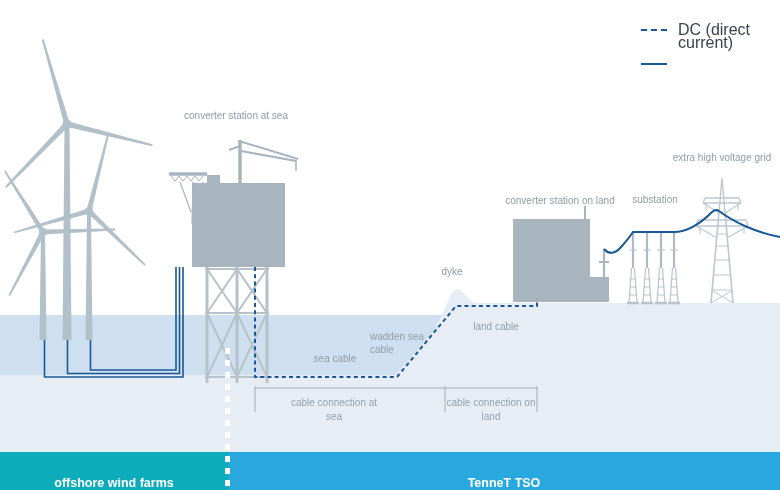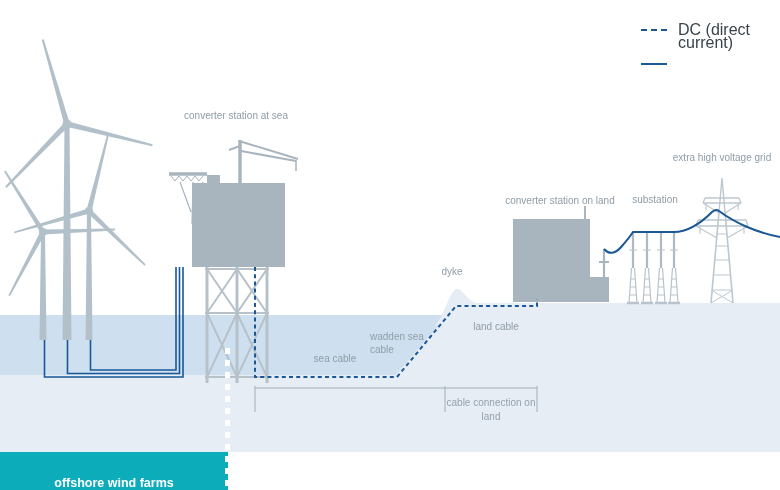--- a/index.html
+++ b/index.html
@@ -158,32 +158,36 @@
   <div class="label center" style="left:422px;top:265px;width:60px;">dyke</div>
 
   <div class="label center" style="left:451px;top:320px;width:90px;">land cable</div>
 
   <div class="label center" style="left:485px;top:194px;width:150px;">converter station on land</div>
 
   <div class="label center" style="left:610px;top:193px;width:90px;">substation</div>
 
   <div class="label center" style="left:647px;top:151px;width:150px;">extra high voltage grid</div>
 
+  <div class="label center bracket-label" style="left:286px;top:396px;width:96px;line-height:14px;">cable connection at sea</div>
 
   <div class="label center bracket-label" style="left:443px;top:396px;width:96px;line-height:14px;">cable connection on land</div>
 
   <div class="legend">
     <div class="legend-row">
       <div class="swatch dc"></div>
       <div class="legend-text">DC (direct current)</div>
     </div>
     <div class="legend-row">
       <div class="swatch ac"></div>
     </div>
   </div>
 
   <div class="bar bar-left">
     <span class="bar-text">offshore wind farms</span>
   </div>
+  <div class="bar bar-right">
+    <span class="bar-text">TenneT TSO</span>
+  </div>
 
   <div class="divider-dotted"></div>
 
 </div>
 
 </body></html>

